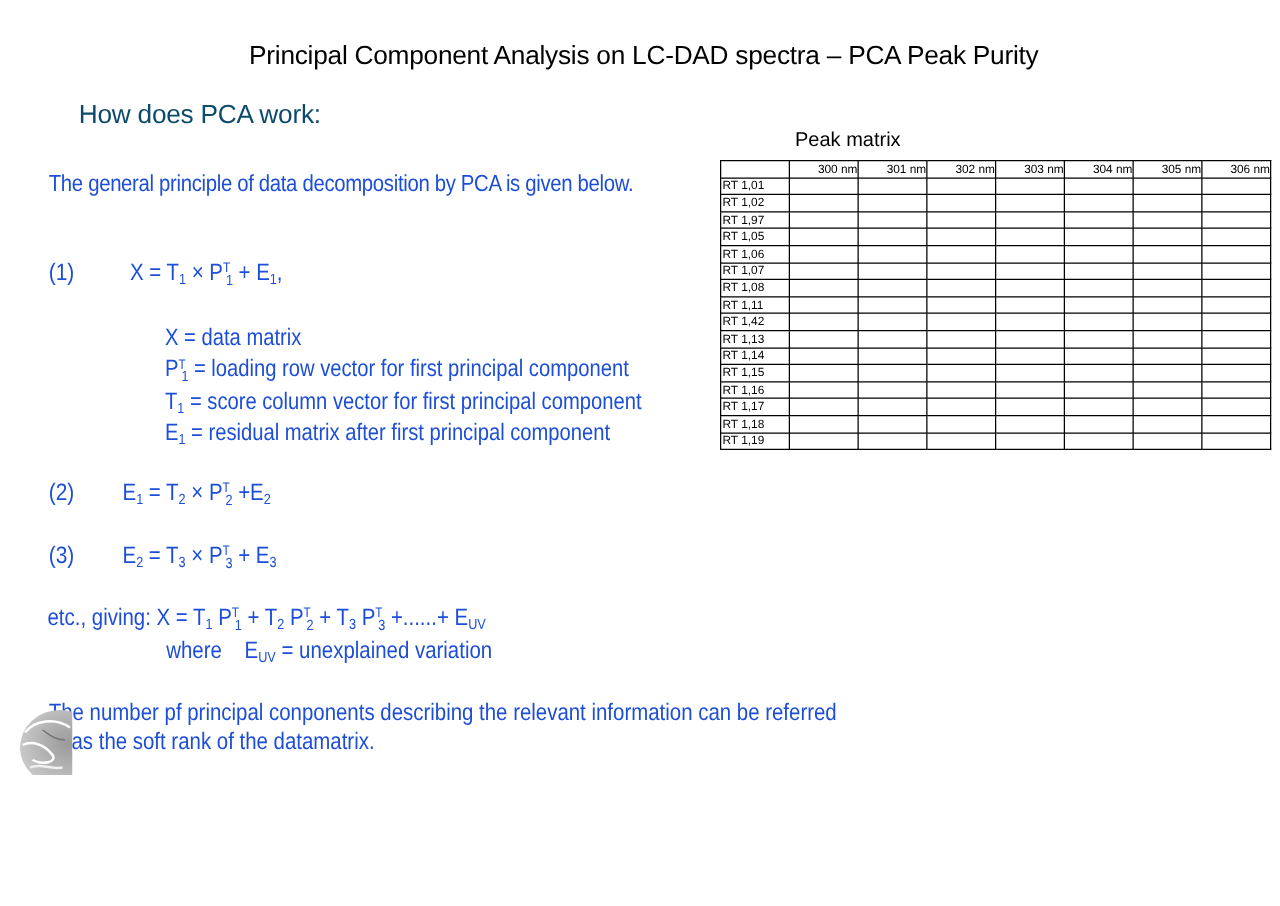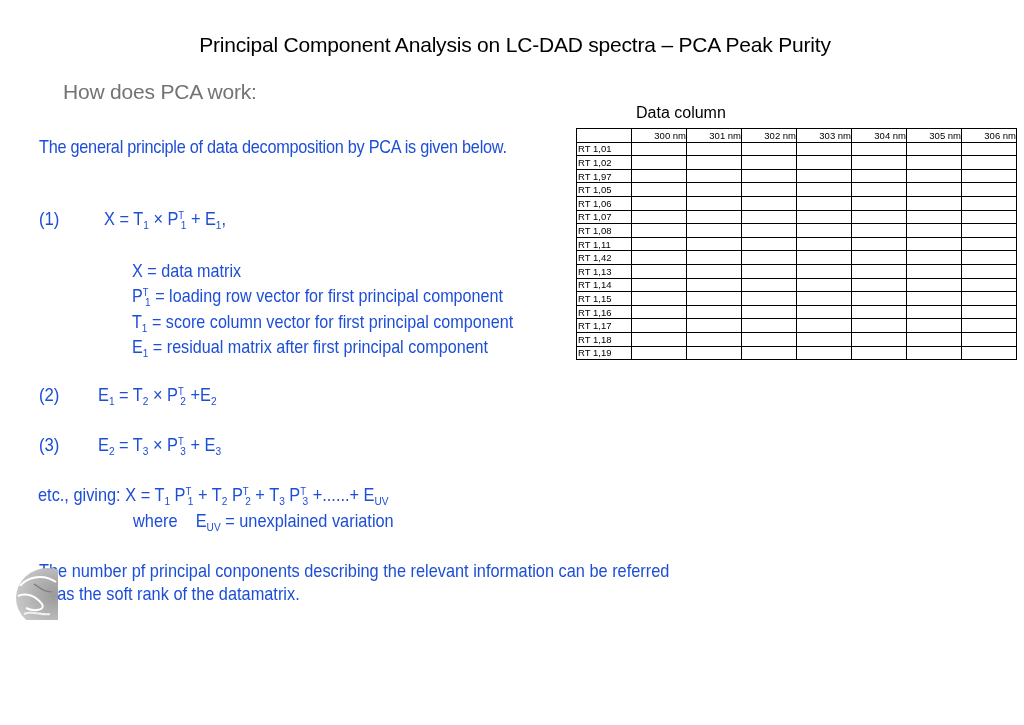--- a/index.html
+++ b/index.html
@@ -5,21 +5,21 @@
     html, body { margin: 0; padding: 0; }
     body {
       width: 1024px; height: 725px; background: #ffffff; position: relative; overflow: hidden;
       font-family: "Liberation Sans", sans-serif; color: #000;
     }
     .title {
       position: absolute; left: 0; top: 33px; width: 1030px; text-align: center;
       font-size: 21px; letter-spacing: -0.2px;
     }
     .subtitle {
-      position: absolute; left: 63px; top: 80px; font-size: 21px; color: #737373; letter-spacing: -0.2px;
+      position: absolute; left: 63px; top: 80px; font-size: 21px; color: #0c4a6e; letter-spacing: -0.2px;
     }
     .matrix-caption {
       position: absolute; left: 636px; top: 104px; font-size: 16px;
     }
     table.matrix {
       position: absolute; left: 576px; top: 128px; border-collapse: collapse;
       font-family: "Liberation Sans", sans-serif; font-size: 9.5px; table-layout: fixed;
     }
     table.matrix td, table.matrix th {
       border: 1px solid #000; height: 12.6px; padding: 0 0 0 1px; font-weight: normal;
@@ -86,21 +86,21 @@
       </radialGradient>
     </defs>
     <ellipse cx="34" cy="32" rx="32" ry="30" fill="url(#lg)"></ellipse>
     <path d="M6 20 C14 10, 30 8, 42 16" stroke="#ffffff" stroke-width="2" fill="none"></path>
     <path d="M4 30 C12 26, 22 30, 28 38 C32 44, 20 46, 12 42" stroke="#ffffff" stroke-width="2" fill="none"></path>
     <path d="M10 48 C18 44, 28 50, 36 48" stroke="#f0f0f0" stroke-width="2" fill="none"></path>
     <path d="M20 18 C26 22, 30 26, 38 26" stroke="#777" stroke-width="1.2" fill="none"></path>
   </svg>
 </div>
 
-<div class="matrix-caption">Data column</div>
+<div class="matrix-caption">Peak matrix</div>
 <table class="matrix">
   <colgroup>
     <col class="rowhead">
       <col class="datacol">
       <col class="datacol">
       <col class="datacol">
       <col class="datacol">
       <col class="datacol">
       <col class="datacol">
       <col class="datacol">

